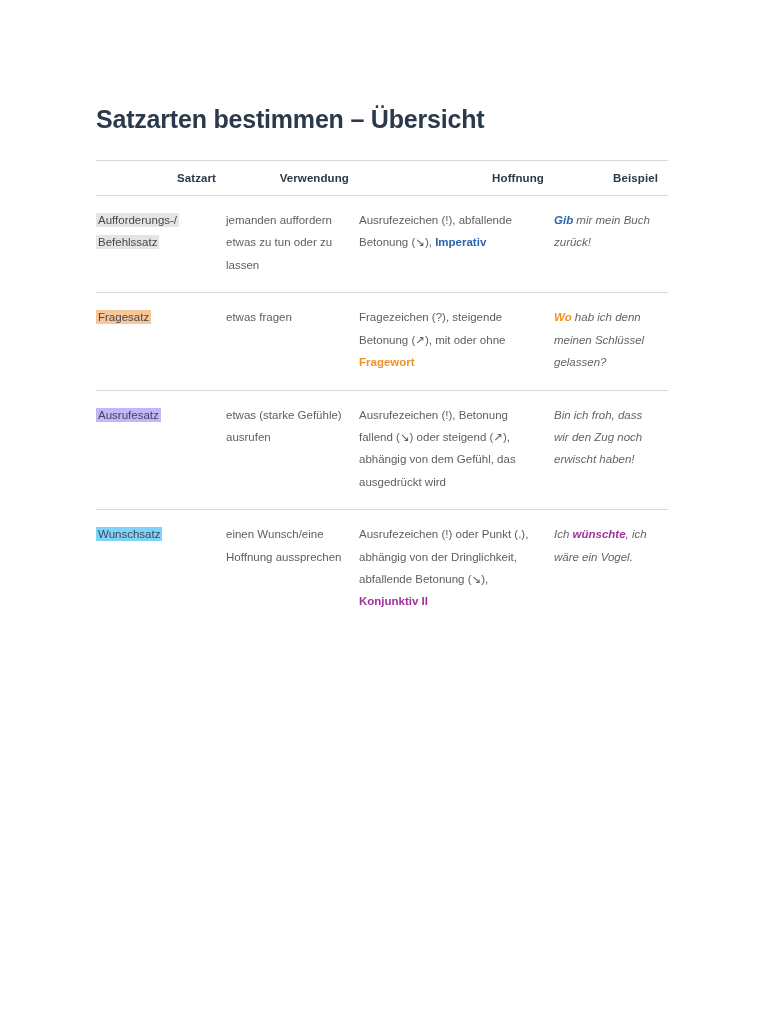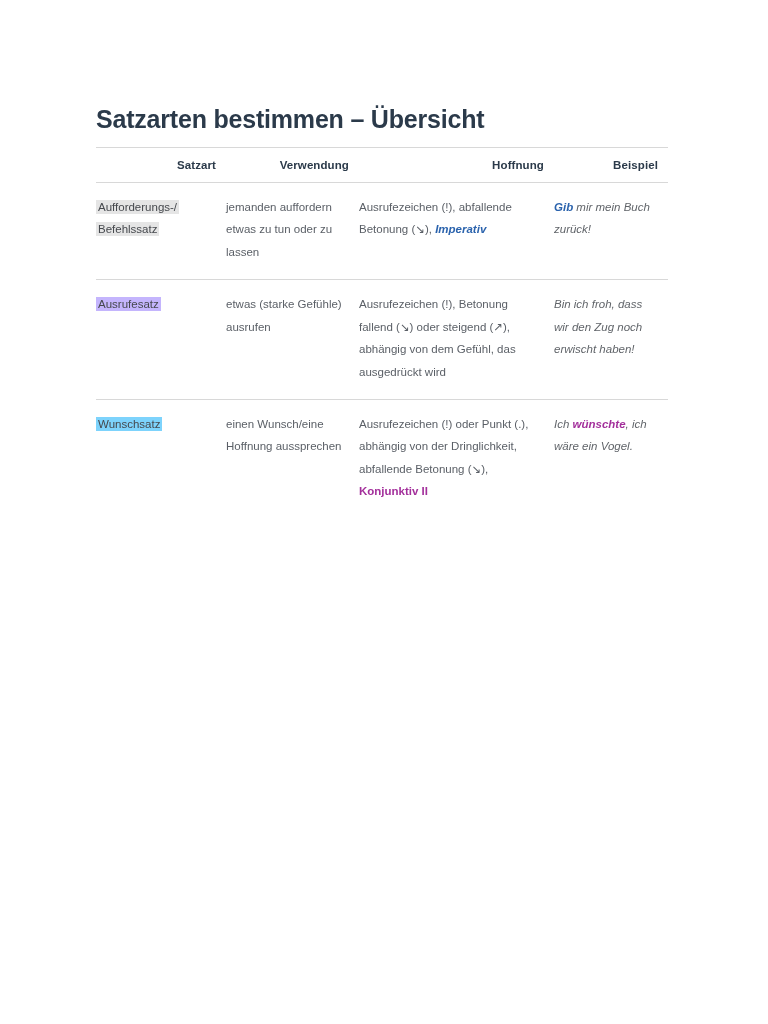--- a/index.html
+++ b/index.html
@@ -18,21 +18,21 @@
     width: 768px;
     height: 1024px;
     box-sizing: border-box;
     padding: 104px 100px 0 96px;
   }
   .doc-title {
     font-size: 25px;
     font-weight: bold;
     color: #2b3a4a;
     letter-spacing: -0.2px;
-    margin: 0 0 13px 0;
+    margin: 0 0 26px 0;
     line-height: 1.2;
   }
   table.satzarten {
     width: 572px;
     border-collapse: collapse;
     table-layout: fixed;
   }
   table.satzarten col.c-art      { width: 130px; }
   table.satzarten col.c-verw     { width: 133px; }
   table.satzarten col.c-merk     { width: 195px; }
@@ -67,21 +67,21 @@
     box-decoration-break: clone;
     -webkit-box-decoration-break: clone;
   }
   .hl-blue    { background: #cfe3f5; }
   .hl-salmon  { background: #e5e5e5; }
   .hl-orange  { background: #f7c79a; }
   .hl-green   { background: #c4b5fd; }
   .hl-pink    { background: #7dd3fc; }
 
   .em-teal   { color: #1a7f7a; font-weight: bold; }
-  .em-blue   { color: #2b63ad; font-weight: bold; font-style: italic; }
+  .em-blue   { color: #2b63ad; font-weight: bold; }
   .em-orange { color: #f29124; font-weight: bold; }
   .em-purple { color: #a32f9b; font-weight: bold; text-align: right; }
 
   td.beispiel {
     font-style: italic;
     color: #606469;
   }
   td.beispiel .em-teal,
   td.beispiel .em-blue,
   td.beispiel .em-orange,
@@ -113,20 +113,26 @@
       </tr>
     </thead>
     <tbody>
         <tr>
           <td><span class="hl hl-salmon">Aufforderungs-/ Befehlssatz</span></td>
           <td>jemanden auffordern etwas zu tun oder zu lassen</td>
           <td>Ausrufezeichen (!), abfallende Betonung (<span class="arrow">↘</span>), <span class="em-blue">Imperativ</span></td>
           <td class="beispiel"><span class="em-blue">Gib</span> mir mein Buch zurück!</td>
         </tr>
         <tr>
+          <td><span class="hl hl-orange">Fragesatz</span></td>
+          <td>etwas fragen</td>
+          <td>Fragezeichen (?), steigende Betonung (<span class="arrow">↗</span>), mit oder ohne <span class="em-orange">Fragewort</span></td>
+          <td class="beispiel"><span class="em-orange">Wo</span> hab ich denn meinen Schlüssel gelassen?</td>
+        </tr>
+        <tr>
           <td><span class="hl hl-green">Ausrufesatz</span></td>
           <td>etwas (starke Gefühle) ausrufen</td>
           <td>Ausrufezeichen (!), Betonung fallend (<span class="arrow">↘</span>) oder steigend (<span class="arrow">↗</span>), abhängig von dem Gefühl, das ausgedrückt wird</td>
           <td class="beispiel">Bin ich froh, dass wir den Zug noch erwischt haben!</td>
         </tr>
         <tr>
           <td><span class="hl hl-pink">Wunschsatz</span></td>
           <td>einen Wunsch/eine Hoffnung aussprechen</td>
           <td>Ausrufezeichen (!) oder Punkt (.), abhängig von der Dringlichkeit, abfallende Betonung (<span class="arrow">↘</span>), <span class="em-purple">Konjunktiv II</span></td>
           <td class="beispiel">Ich <span class="em-purple">wünschte</span>, ich wäre ein Vogel.</td>

